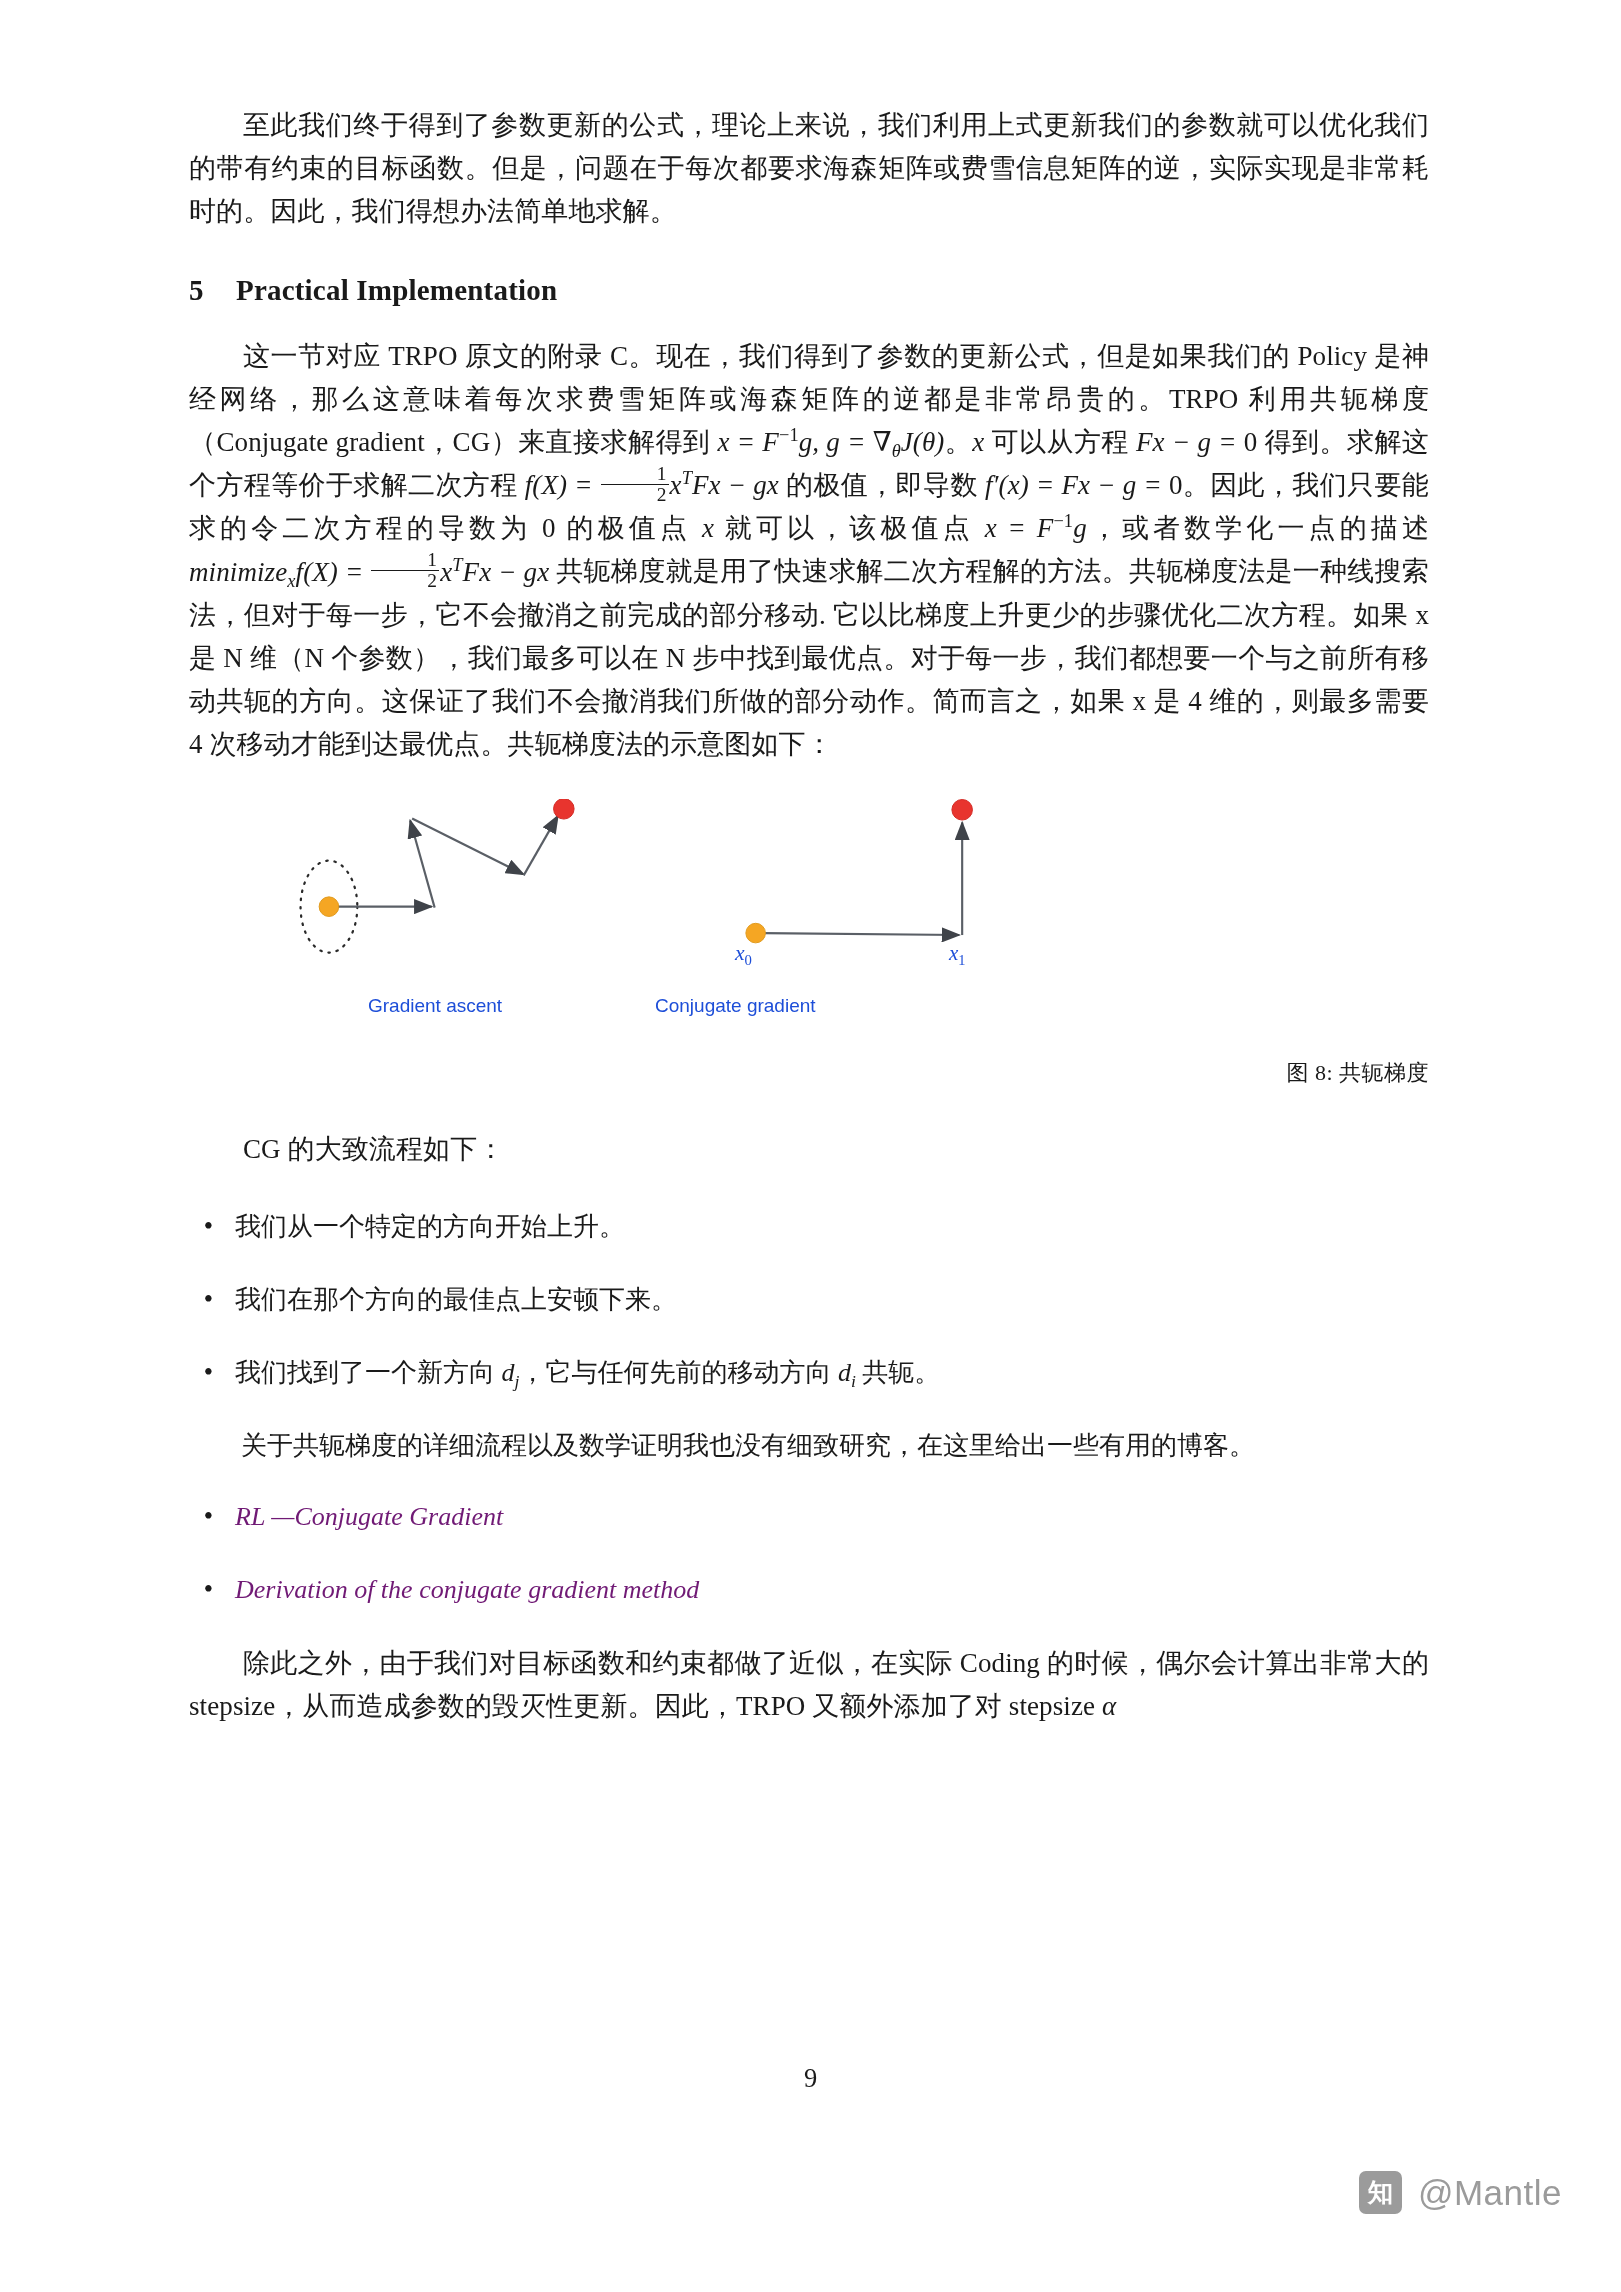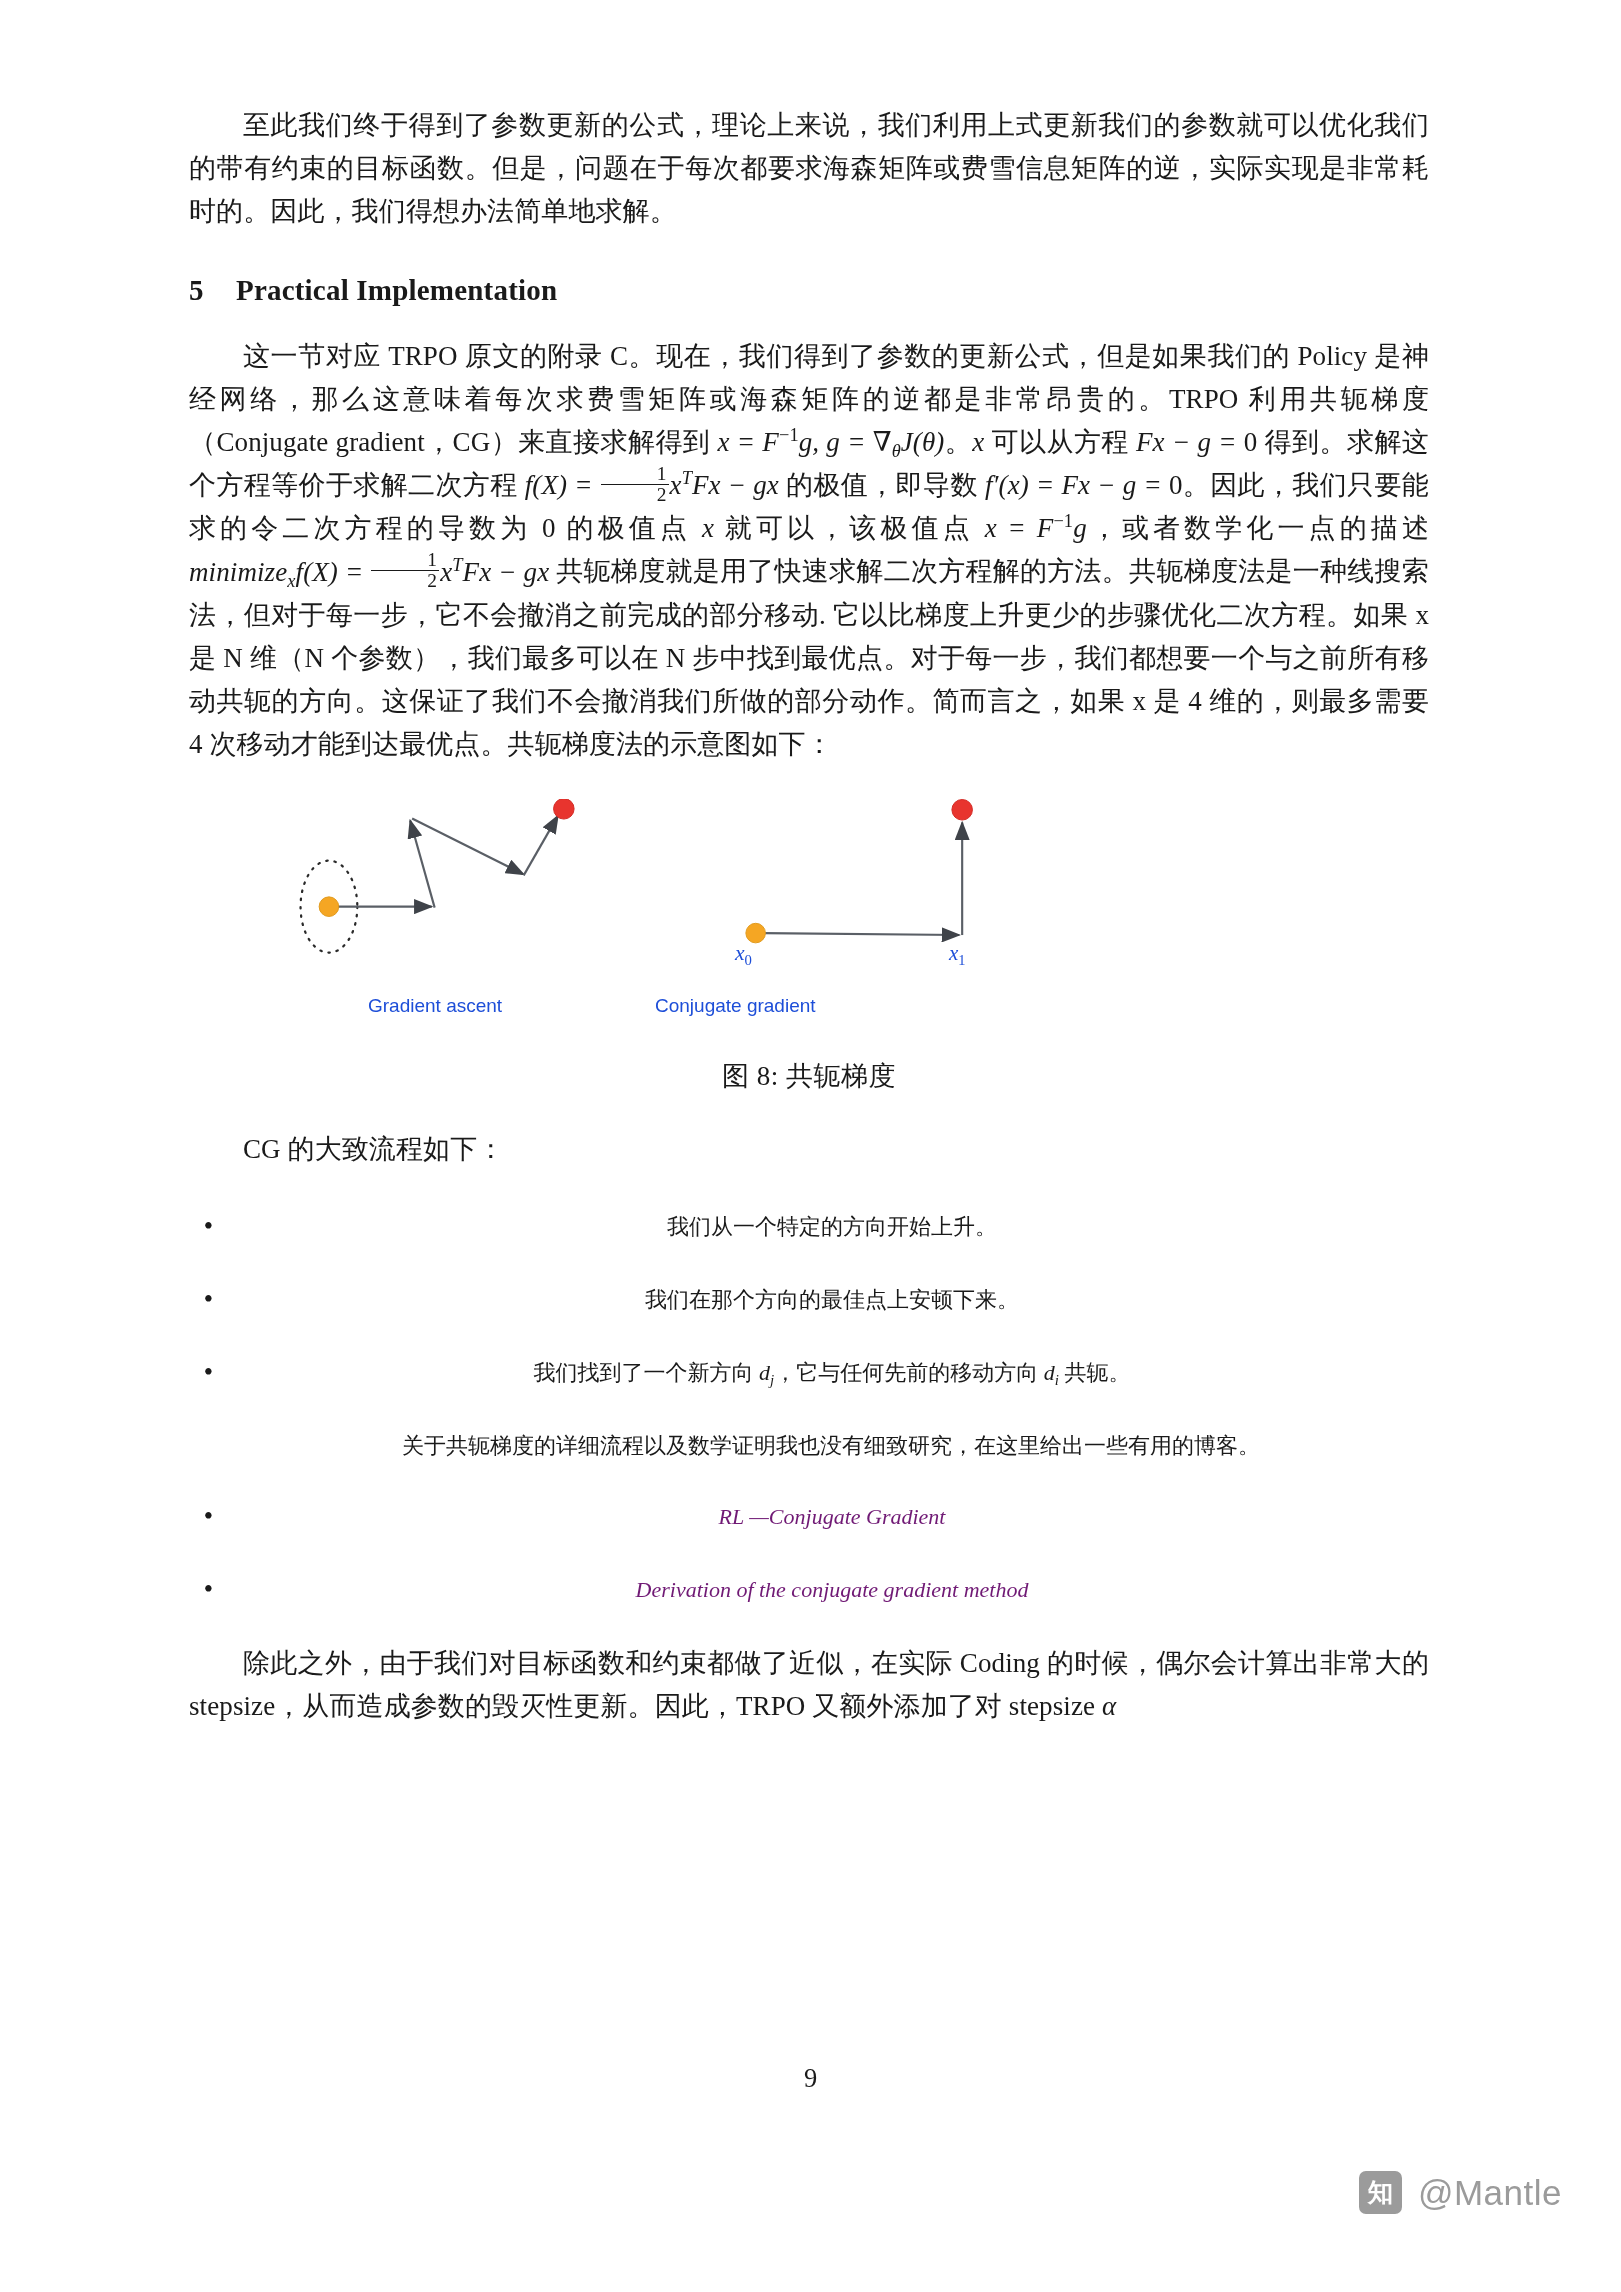--- a/index.html
+++ b/index.html
@@ -80,46 +80,45 @@
     margin: 33px 0 0 0;
     position: relative;
     height: 294px;
   }
   .figwrap {
     position: relative;
     width: 1240px;
     height: 230px;
   }
   .figcaption {
-    text-align: center;
-    font-size: 27px;
+    text-align: right;
+    font-size: 22px;
     margin-top: 29px;
     letter-spacing: 0.5px;
   }
   .diaglabel {
     position: absolute;
     font-family: "Liberation Sans", "DejaVu Sans", sans-serif;
     font-size: 19px;
     color: #1d4ed8;
     white-space: nowrap;
   }
 
   
   ul.bullets {
     list-style: none;
     margin: 0;
     padding: 0;
   }
   ul.bullets li {
     position: relative;
-    font-size: 22px;
+    font-size: 26px;
     line-height: 42px;
     padding-left: 46px;
     margin: 0 0 31px 0;
-    text-align: center;
   }
   ul.bullets li::before {
     content: "•";
     position: absolute;
     left: 14.7px;
     top: -1px;
     font-size: 26.5px;
   }
   ul.bullets li.nobullet { padding-left: 0; }
   ul.bullets li.nobullet::before { content: ""; }

